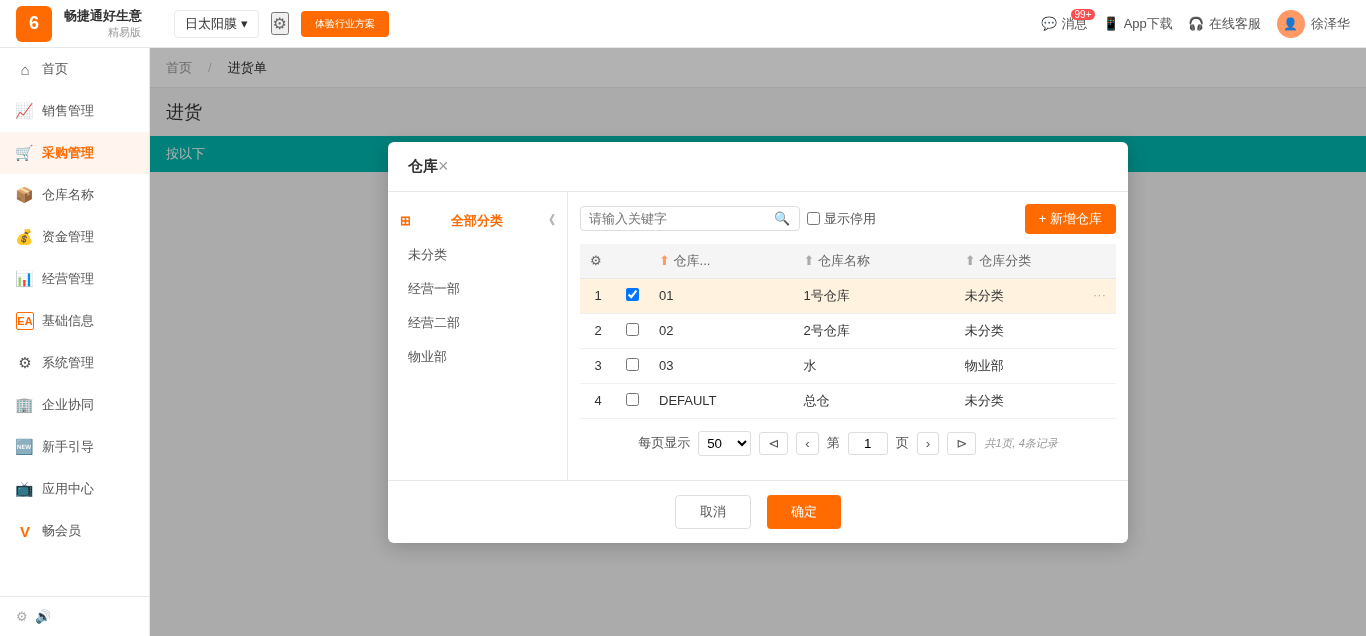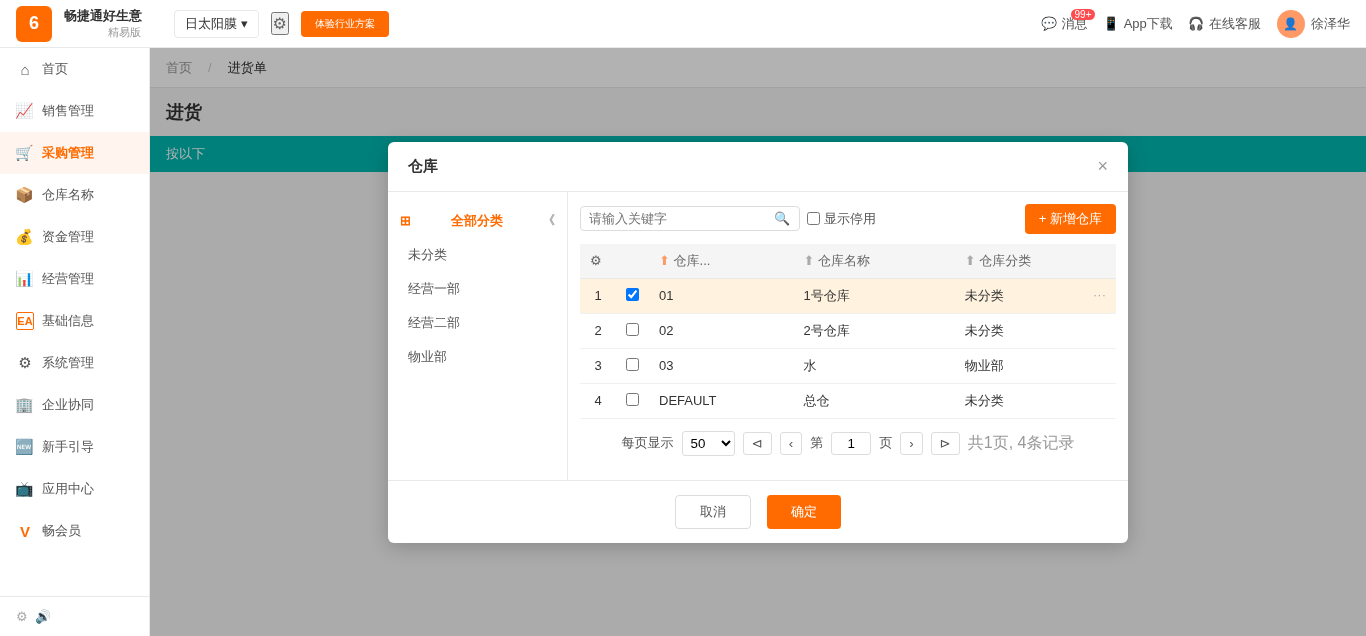--- a/index.html
+++ b/index.html
@@ -55,38 +55,38 @@
     .sidebar-bottom { margin-top: auto; display: flex; align-items: center; gap: 8px; padding: 12px 16px; border-top: 1px solid #e8e8e8; }
 
     
     .main { flex: 1; overflow: hidden; background: #f5f5f5; position: relative; }
     .sub-header {
       background: #fff; height: 40px; display: flex; align-items: center;
       padding: 0 16px; gap: 16px; border-bottom: 1px solid #e8e8e8;
     }
     .breadcrumb-item { color: #999; font-size: 13px; cursor: pointer; }
     .breadcrumb-item.active { color: #333; }
-    .main-title { padding: 12px 16px; font-size: 18px; font-weight: bold; color: #333; }
+    .main-title { padding: 12px 16px; font-size: 18px; font-weight: normal; color: #333; }
     .teal-bar { background: #00b8b0; height: 36px; display: flex; align-items: center; padding: 0 16px; color: #fff; font-size: 13px; }
 
     
     .overlay {
       position: absolute; top: 0; left: 0; right: 0; bottom: 0;
       background: rgba(0,0,0,0.3); z-index: 100;
       display: flex; align-items: center; justify-content: center;
     }
 
     
     .dialog {
       background: #fff; border-radius: 6px; width: 740px; max-height: 560px;
       display: flex; flex-direction: column; box-shadow: 0 4px 20px rgba(0,0,0,0.2);
     }
     .dialog-header {
-      display: flex; align-items: center; justify-content: space-between;
-      padding: 14px 20px; border-bottom: 1px solid #e8e8e8; gap: 32px;
+      display: flex; align-items: center; 
+      padding: 14px 20px; border-bottom: 1px solid #e8e8e8;
     }
     .dialog-title { font-size: 15px; font-weight: bold; color: #333; }
     .close-btn { cursor: pointer; color: #999; font-size: 18px; }
     .dialog-body { display: flex; flex: 1; overflow: hidden; }
 
     
     .category-panel { width: 180px; border-right: 1px solid #e8e8e8; padding: 12px 0; flex-shrink: 0; }
     .cat-header {
       display: flex; align-items: center; justify-content: space-between;
       padding: 8px 12px; color: #ff6b00; font-weight: bold; cursor: pointer;
@@ -142,21 +142,21 @@
       padding: 14px 20px; border-top: 1px solid #e8e8e8;
     }
     .btn-cancel {
       border: 1px solid #ddd; background: #fff; color: #555;
       border-radius: 4px; padding: 7px 24px; cursor: pointer; font-size: 13px;
     }
     .btn-confirm {
       background: #ff6b00; color: #fff; border: none;
       border-radius: 4px; padding: 7px 24px; cursor: pointer; font-size: 13px;
     }
-    .small-text { color: #999; font-size: 16px; }
+    .small-text { color: #999; font-size: 11px; font-style: italic; }
   </style>
 </head>
 <body>
 
 <div class="top-header">
   <div class="brand-logo">
     <span>6</span>
   </div>
   <div style="display:flex;flex-direction:column;line-height:1.3;">
     <span class="brand-text">畅捷通好生意</span>

